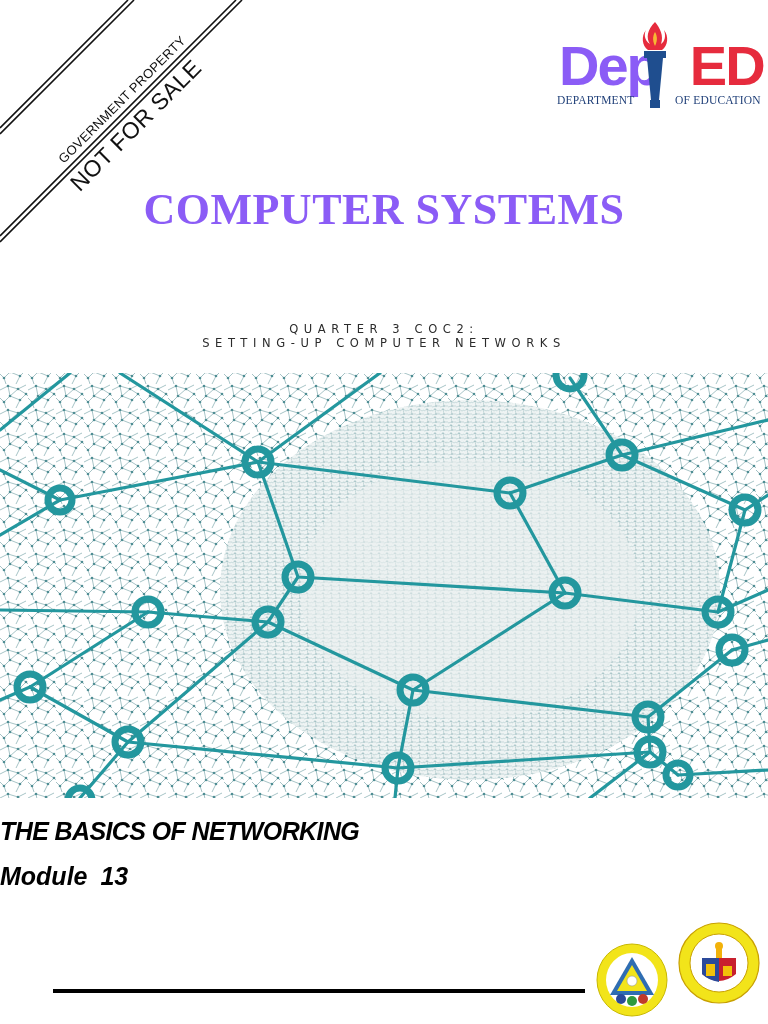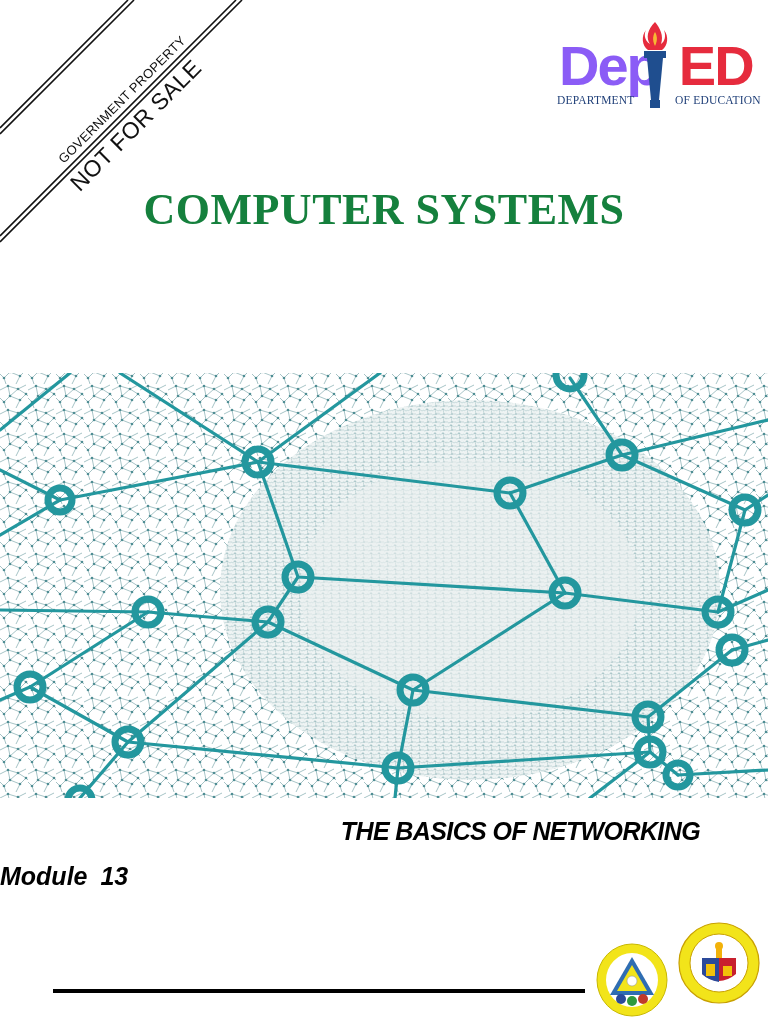--- a/index.html
+++ b/index.html
@@ -9,47 +9,47 @@
     font-family: "Liberation Sans", sans-serif;
   }
   .banner { position: absolute; left: 0; top: 0; width: 260px; height: 260px; }
   .deped { position: absolute; left: 555px; top: 20px; width: 190px; height: 95px; }
   .deped .word {
     position: absolute; left: 4px; top: 16px; height: 60px;
     font-family: "Liberation Sans", sans-serif; font-weight: 700; font-size: 56px;
     letter-spacing: -2px; line-height: 60px; white-space: nowrap;
   }
   .deped .dep { color: #8b5cf6; }
-  .deped .ed { color: #e62b3d; }
+  .deped .ed { color: #e62b3d; margin-left: 11px; }
   .deped .torch { position: absolute; left: 83px; top: 0px; width: 34px; height: 92px; }
   .deped .sub {
     position: absolute; top: 74px; font-family: "Liberation Serif", serif;
     font-size: 11.5px; color: #1f3f78; letter-spacing: 0.2px; white-space: nowrap;
   }
   .deped .sub.left { left: 2px; }
   .deped .sub.right { left: 120px; text-align: center; }
 
   .title {
     position: absolute; left: 0; top: 190px; width: 768px; text-align: center;
     font-family: "Liberation Serif", "DejaVu Serif", serif; font-weight: 700;
-    color: #15803d; font-size: 44px; line-height: 39px; letter-spacing: 0.5px;
+    color: #8b5cf6; font-size: 44px; line-height: 39px; letter-spacing: 0.5px;
   }
   .title div { white-space: nowrap; }
   .subtitle {
     position: absolute; left: 0; top: 322px; width: 768px; text-align: center;
     font-family: "DejaVu Sans", sans-serif; color: #2b2b2b;
     font-size: 11.5px; line-height: 14px; letter-spacing: 5.6px;
   }
   .subtitle div { white-space: nowrap; }
 
   .network { position: absolute; left: 0; top: 373px; width: 768px; height: 425px; overflow: hidden; background: #f3f6f6; }
   .network svg { display: block; }
 
   .module-title {
-    position: absolute; left: 8px; top: 815px; width: 692px; text-align: right;
+    position: absolute; left: 0; top: 815px; width: 692px; text-align: left;
     font-family: "Liberation Sans", sans-serif; font-weight: 700; font-style: italic;
     font-size: 25px; color: #000; letter-spacing: -0.6px; line-height: 32px;
   }
   .module-num {
     position: absolute; left: 0; top: 860px; width: 768px; 
     font-family: "Liberation Sans", sans-serif; font-weight: 700; font-style: italic;
     font-size: 25px; color: #000; line-height: 32px; word-spacing: 6px;
   }
   .sig-line { position: absolute; left: 53px; top: 989px; width: 532px; height: 4px; background: #000; }
   .seal { position: absolute; }
@@ -87,20 +87,22 @@
   </svg>
   <div class="sub left">DEPARTMENT</div>
   <div class="sub right">OF EDUCATION</div>
 </div>
 
 <div class="title">
   <div>COMPUTER SYSTEMS</div>
 </div>
 
 <div class="subtitle">
+  <div>QUARTER 3 COC2:</div>
+  <div>SETTING-UP COMPUTER NETWORKS</div>
 </div>
 
 <div class="network">
   <svg width="768" height="425" viewBox="0 373 768 425">
     <defs>
       <pattern id="mesh" width="28" height="24" patternUnits="userSpaceOnUse">
         <rect width="28" height="24" fill="#ffffff"></rect>
         <path d="M0 6 L8 2 L18 5 L26 1 M8 2 L10 12 L18 5 M10 12 L4 18 L0 14 M10 12 L20 16 L26 10 L28 12 M20 16 L16 24 M4 18 L6 24 M26 10 L18 5" stroke="#7fa9ad" stroke-width="0.7" fill="none"></path>
         <g fill="#4f8e94">
           <circle cx="8" cy="2" r="1.3"></circle>

